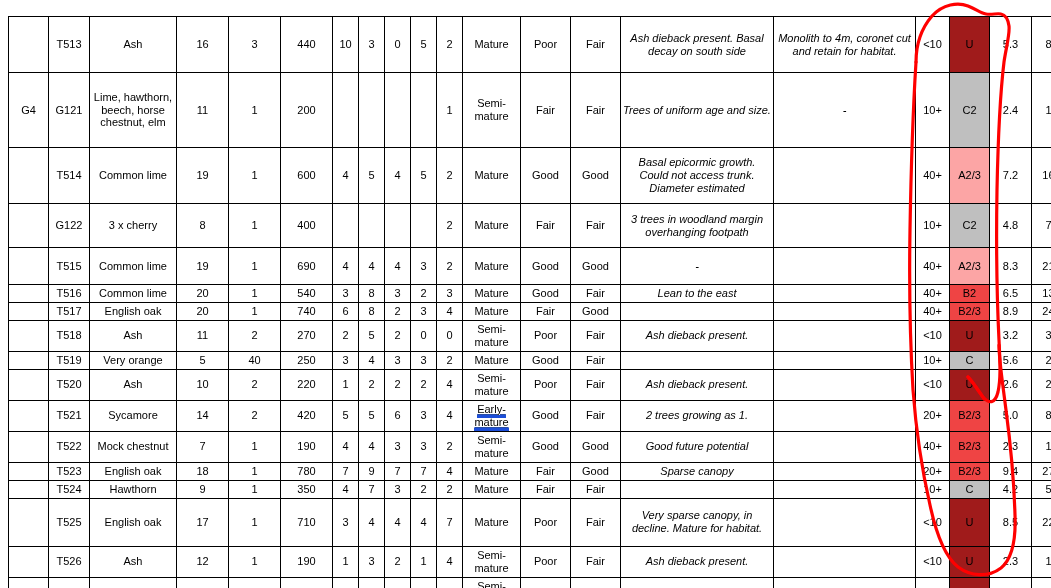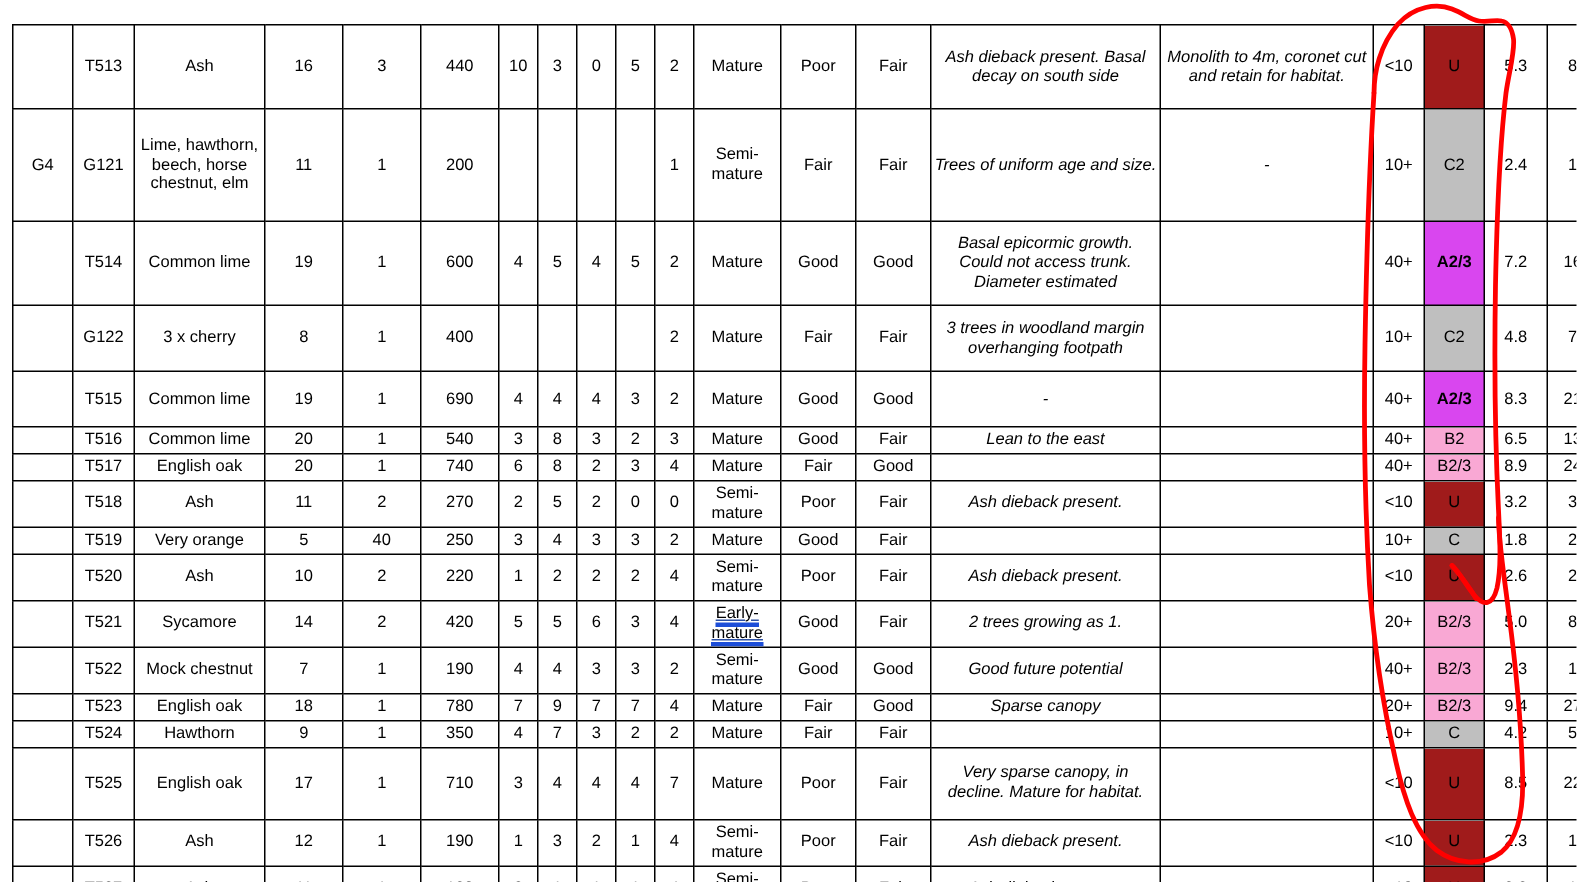--- a/index.html
+++ b/index.html
@@ -58,22 +58,22 @@
   col.c-cat     { width: 40px; }
   col.c-rpa     { width: 42px; }
   col.c-rpaarea { width: 40px; }
 
   td.obs, td.rec { padding-left: 4px; padding-right: 4px; font-style: italic; }
 
   
   td.cat { font-weight: normal; }
   td.cat-U     { background: #A01B1B; color: #ffffff; }
   td.cat-C     { background: #BFBFBF; color: #000000; }
-  td.cat-A     { background: #d946ef; color: #000000; font-weight: bold; }
-  td.cat-B     { background: #f9a8d4; color: #000000; }
+  td.cat-A     { background: #fca5a5; color: #000000; }
+  td.cat-B     { background: #ef4444; color: #000000; }
 
   .spellerr {
     border-bottom: 3px solid #1d4ed8;
     text-decoration: underline;
     text-decoration-color: #2b4ea2;
     text-decoration-style: solid;
     text-underline-offset: 1px;
   }
   #annotation {
     position: absolute;
@@ -299,21 +299,21 @@
           <td>3</td>
           <td>3</td>
           <td>2</td>
           <td>Mature</td>
           <td>Good</td>
           <td>Fair</td>
           <td class="obs"></td>
           <td class="rec"></td>
           <td>10+</td>
           <td class="cat cat-C">C</td>
-          <td>1.8</td>
+          <td>5.6</td>
           <td>28</td>
         </tr>
         <tr style="height: 28px;">
           <td></td>
           <td>T520</td>
           <td>Ash</td>
           <td>10</td>
           <td>2</td>
           <td>220</td>
           <td>1</td>

